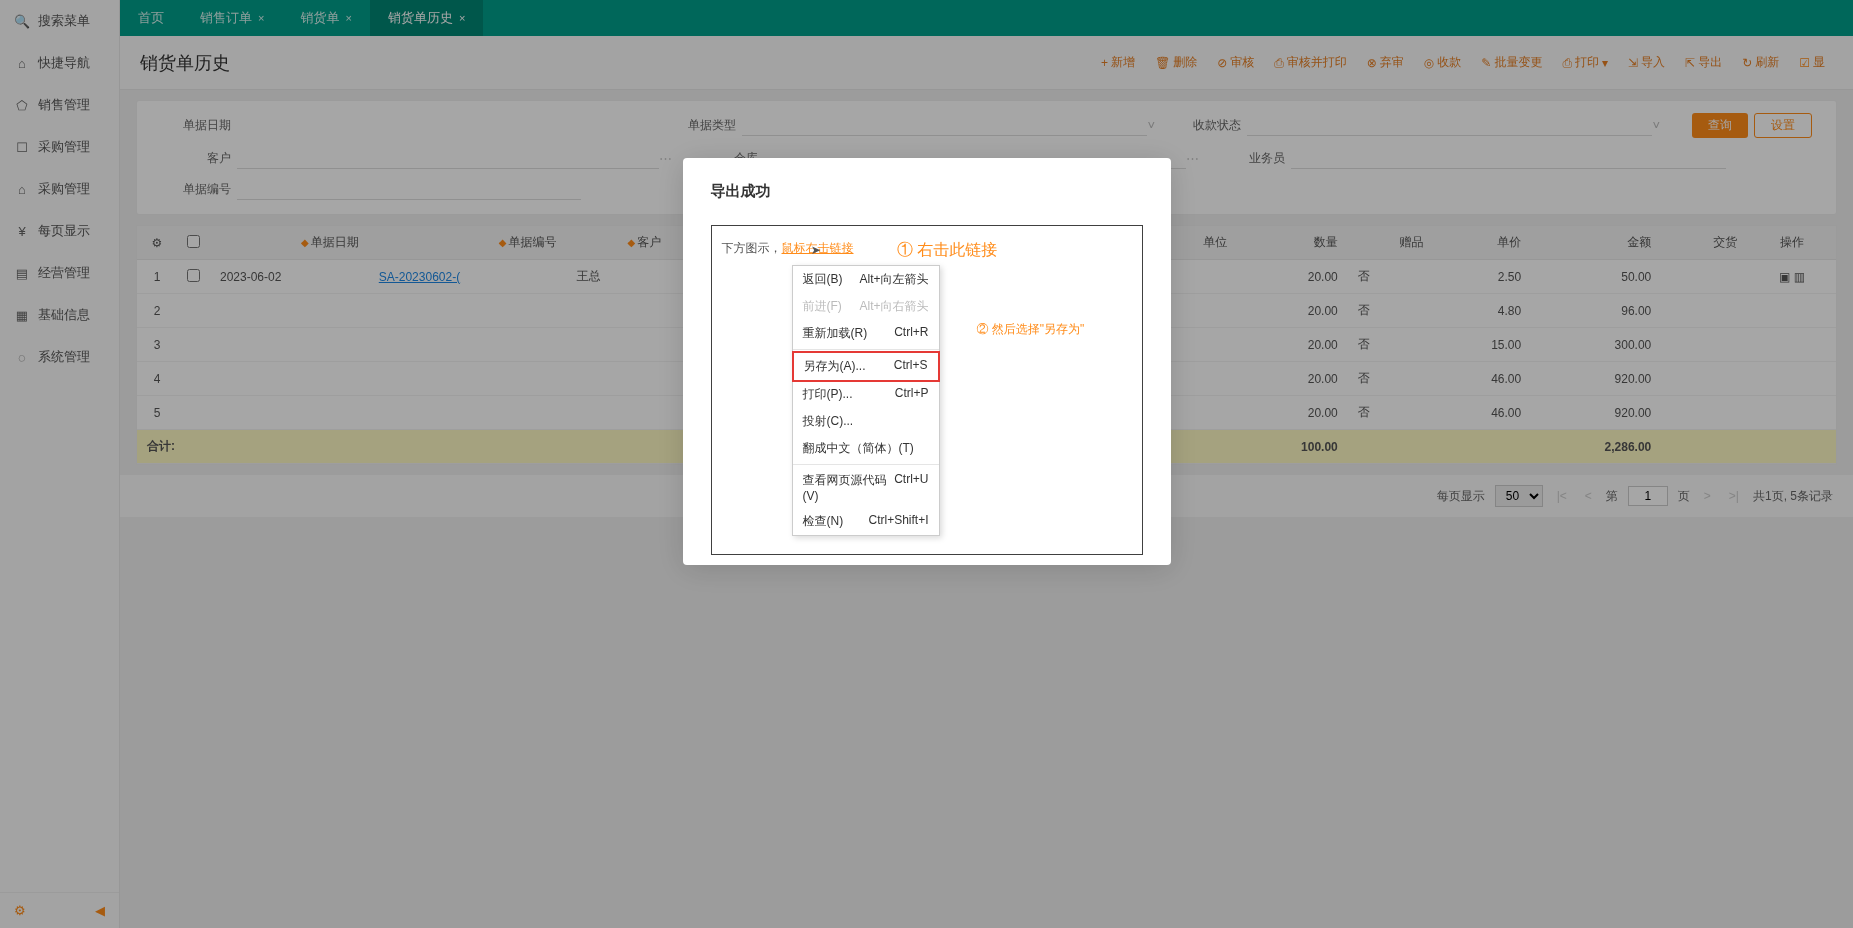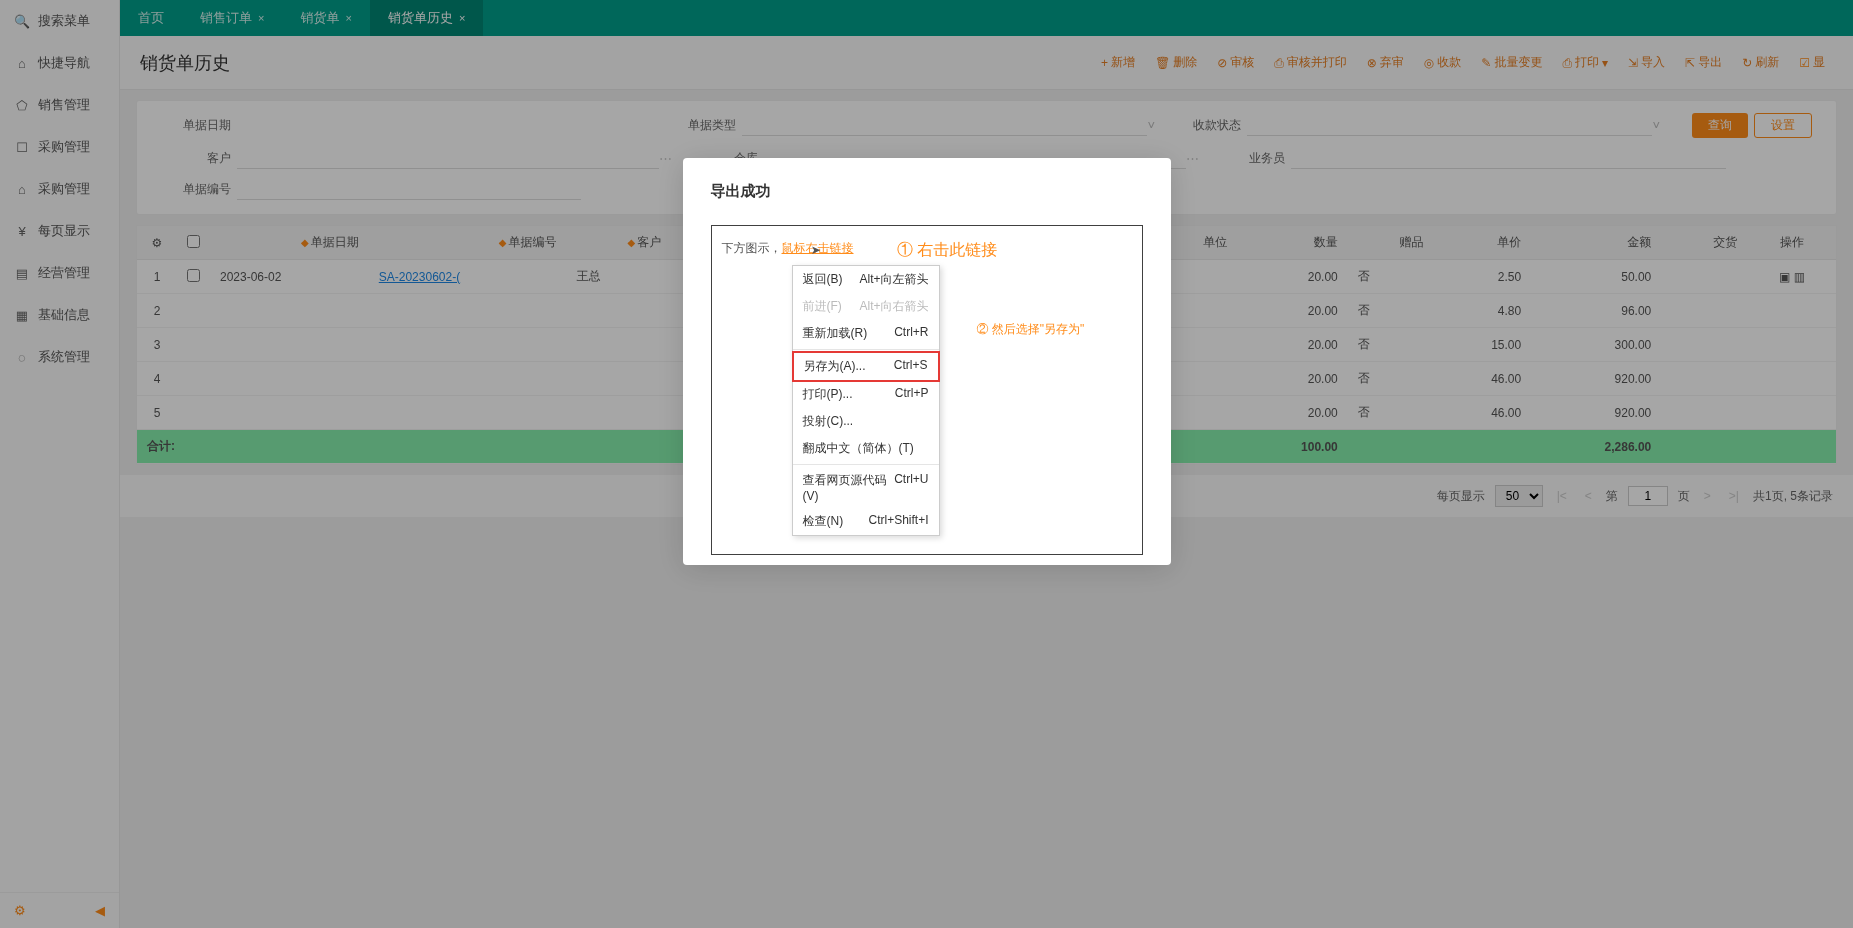--- a/index.html
+++ b/index.html
@@ -30,21 +30,21 @@
 .btn-primary { background: #ff8c1a; color: #fff; border: none; padding: 4px 16px; border-radius: 3px; cursor: pointer; font-size: 12px; }
 .btn-outline { background: #fff; color: #ff8c1a; border: 1px solid #ff8c1a; padding: 3px 16px; border-radius: 3px; cursor: pointer; font-size: 12px; }
 .table-wrap { margin: 10px 16px; background: #fff; border: 1px solid #eee; overflow-x: auto; }
 table { border-collapse: collapse; width: 100%; font-size: 12px; min-width: 1700px; }
 th { background: #f5f5f5; padding: 8px 10px; text-align: right; color: #555; border-bottom: 1px solid #e8e8e8; font-weight: normal; white-space: nowrap; }
 th.right, td.right { text-align: right; }
 td { padding: 8px 10px; border-bottom: 1px solid #f3f3f3; color: #555; white-space: nowrap; }
 td.center, th.center { text-align: center; }
 .sort-indicator { color: #ff8c1a; margin-right: 2px; font-size: 10px; }
 .link-cell { color: #1e88e5; text-decoration: underline; cursor: pointer; }
-.footer-row td { background: #86efac; font-weight: bold; }
+.footer-row td { background: #fef9c3; font-weight: bold; }
 .pagination { display: flex; align-items: center; justify-content: flex-end; padding: 10px 20px; font-size: 12px; color: #666; gap: 10px; background: #fafafa; }
 .pagination select, .pagination input { border: 1px solid #ccc; padding: 2px 6px; font-size: 12px; }
 .pagination input { width: 40px; text-align: center; }
 .pag-btn { color: #ccc; cursor: pointer; padding: 0 4px; }
 .modal-overlay { position: absolute; inset: 0; background: rgba(0,0,0,0.35); display: flex; align-items: flex-start; justify-content: center; padding-top: 158px; }
 .modal { background: #fff; width: 488px; border-radius: 4px; box-shadow: 0 4px 30px rgba(0,0,0,0.15); display: flex; flex-direction: column; }
 .modal-body { padding: 24px 28px 10px 28px; }
 .modal-title { font-size: 15px; font-weight: bold; margin-bottom: 24px; }
 .modal-text { font-size: 13px; color: #555; line-height: 1.7; }
 .modal-text .orange-link { color: #ff8c1a; text-decoration: underline; }

